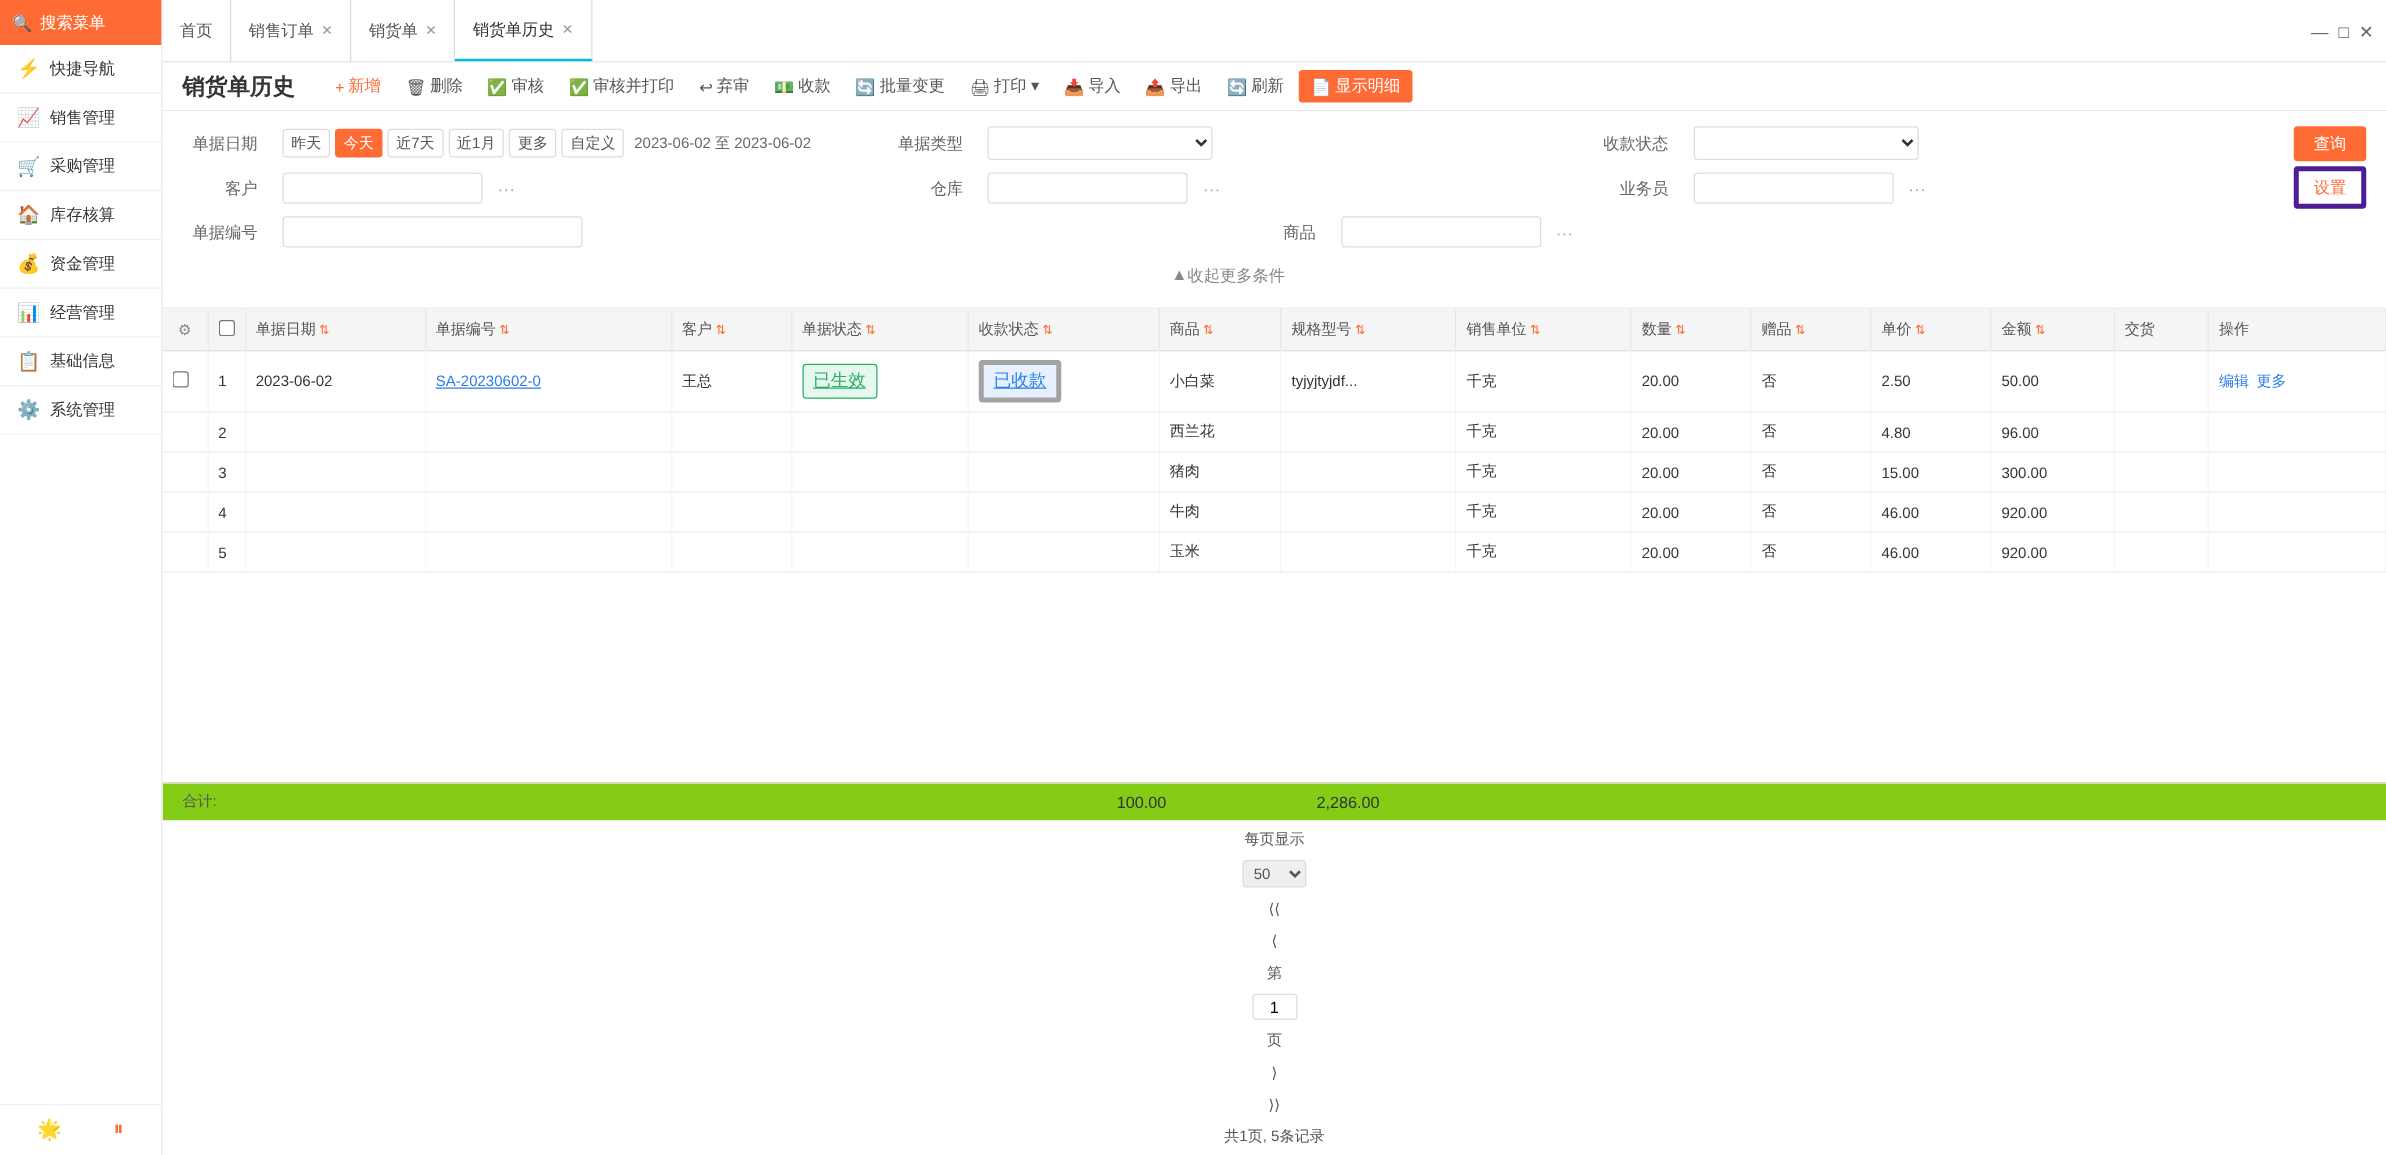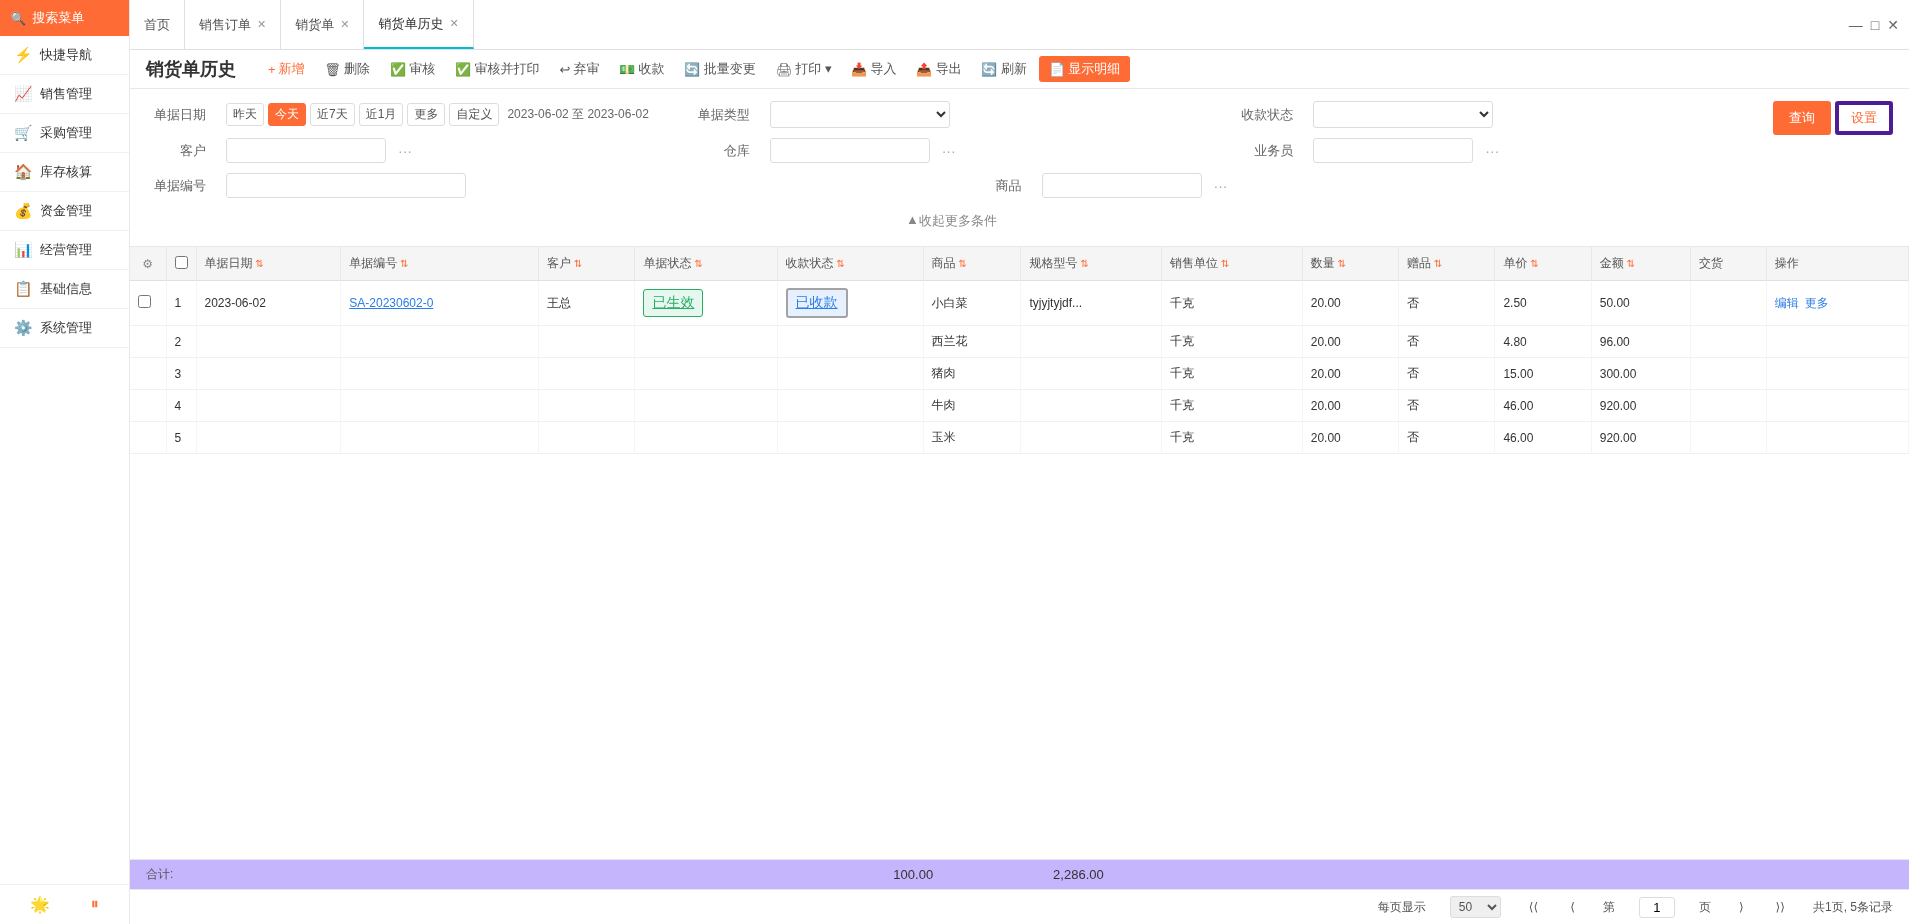--- a/index.html
+++ b/index.html
@@ -221,20 +221,21 @@
       background: #fff;
       color: #ff6b35;
       border: 4px solid #4c1d95;
       border-radius: 3px;
       padding: 4px 12px;
       cursor: pointer;
       font-size: 13px;
     }
     .query-set-group {
       display: flex;
+      flex-direction: column;
       gap: 4px;
       margin-left: auto;
     }
 
     
     .table-container {
       flex: 1;
       overflow: auto;
       background: #fff;
       margin: 0;
@@ -267,47 +268,48 @@
       border-right: 1px solid #f5f5f5;
     }
     .badge {
       display: inline-block;
       padding: 4px 8px;
       border-radius: 3px;
       font-size: 14px;
       text-decoration: underline;
     }
     .badge-green { background: #e6f7f0; color: #27ae60; border: 1px solid #27ae60; }
-    .badge-blue { background: #e6f0ff; color: #2b7de9; border: 2px solid #a3a3a3; }
+    .badge-blue { background: #e6f0ff; color: #2b7de9; border: 4px solid #a3a3a3; }
     .action-link { color: #2b7de9; cursor: pointer; margin-right: 6px; font-size: 12px; }
     .gear-col { width: 36px; text-align: center; color: #888; cursor: pointer; }
 
     
     .table-footer {
-      background: #c4b5fd;
+      background: #84cc16;
       border-top: 1px solid #e8e8e8;
       padding: 6px 16px;
       display: flex;
       align-items: center;
       flex-shrink: 0;
     }
     .footer-total { color: #555; font-size: 12px; margin-right: 20px; }
     .footer-values { display: flex; gap: 40px; flex: 1; }
     .footer-val { font-weight: 500; color: #333; }
 
     
     .pagination {
       background: #fff;
       border-top: 1px solid #e8e8e8;
       padding: 6px 16px;
       display: flex;
       align-items: center;
       justify-content: flex-end;
-      gap: 24px;
+      gap: 8px;
       flex-shrink: 0;
+      flex-direction: column;
     }
     .pagination span, .pagination select { font-size: 12px; color: #555; }
     .pagination input { width: 36px; border: 1px solid #ddd; border-radius: 3px; padding: 2px 4px; text-align: center; }
     .page-btn { cursor: pointer; color: #555; font-size: 14px; padding: 2px 4px; }
     .page-select { border: 1px solid #ddd; border-radius: 3px; padding: 2px 4px; }
 
     .filter-section { display: flex; align-items: flex-start; gap: 16px; }
     .filter-cols { flex: 1; }
   </style>
 </head>

